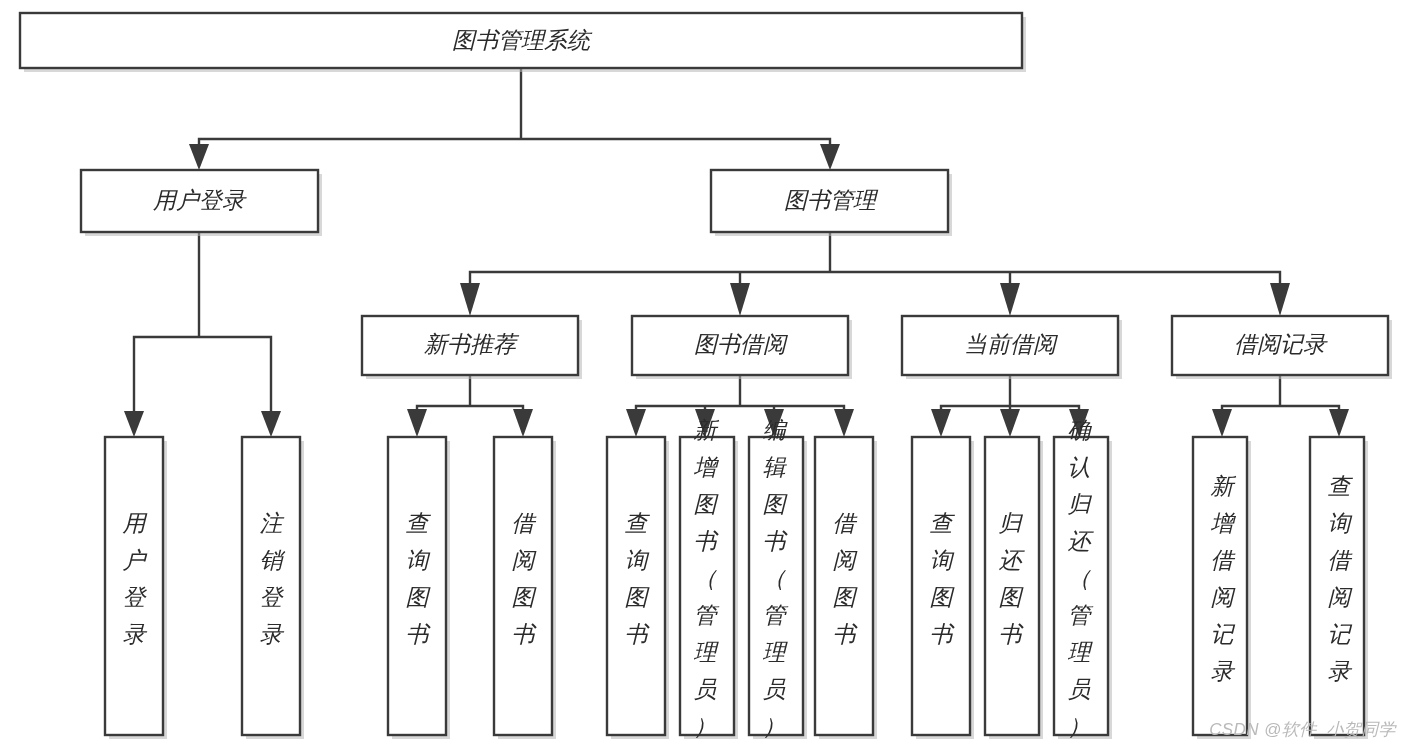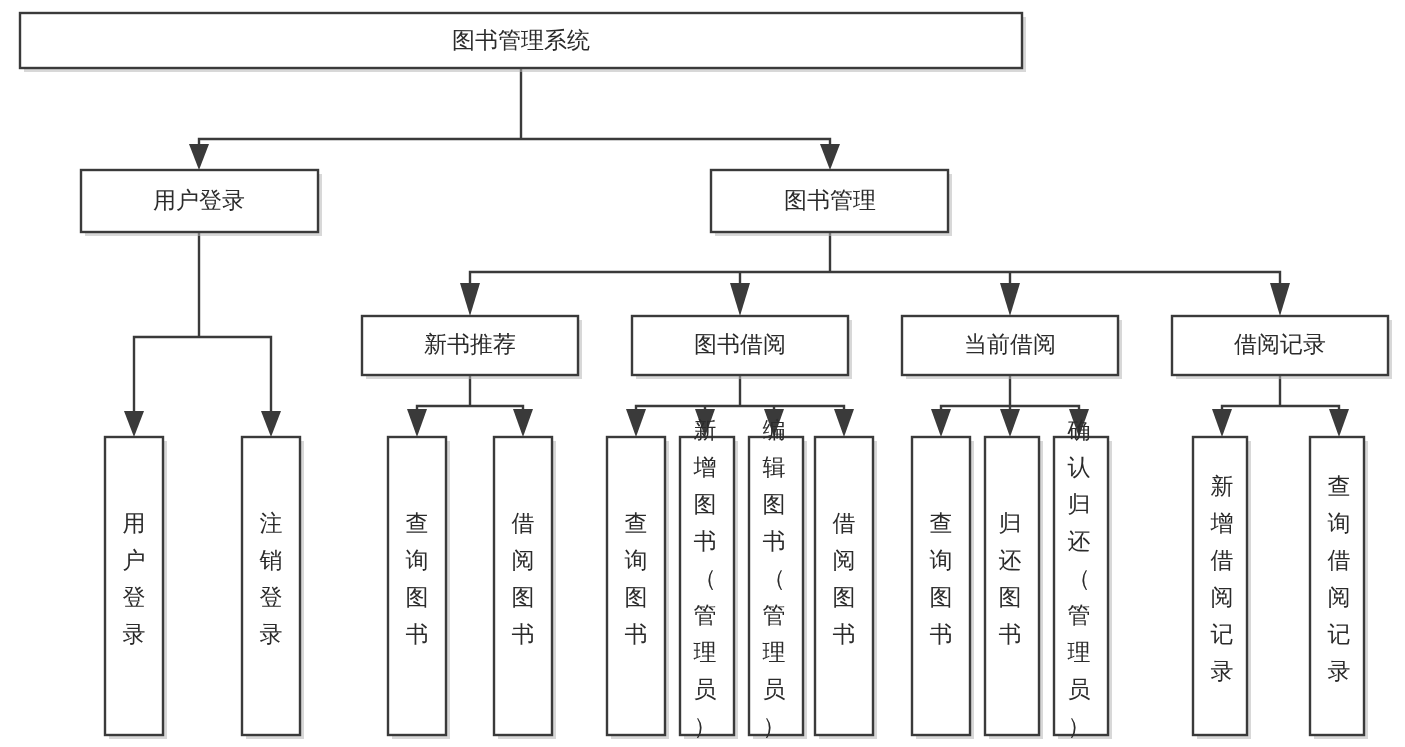--- a/index.html
+++ b/index.html
@@ -13,20 +13,21 @@
     font-family: "Liberation Sans", "DejaVu Sans", sans-serif;
     position: relative;
     overflow: hidden;
   }
   #diagram-root {
     position: absolute;
     left: 0;
     top: 0;
     width: 1405px;
     height: 747px;
+    font-style: italic;
   }
   .node-box {
     fill: #ffffff;
     stroke: #3a3a3a;
     stroke-width: 2.4;
   }
   .node-shadow {
     fill: #b8b8b8;
     opacity: 0.55;
   }
@@ -223,13 +224,14 @@
       <text class="node-label-vertical" x="1222" y="586"><tspan x="1222" y="493.5" text-anchor="middle">新</tspan><tspan x="1222" y="530.5" text-anchor="middle">增</tspan><tspan x="1222" y="567.5" text-anchor="middle">借</tspan><tspan x="1222" y="604.5" text-anchor="middle">阅</tspan><tspan x="1222" y="641.5" text-anchor="middle">记</tspan><tspan x="1222" y="678.5" text-anchor="middle">录</tspan></text>
     </g>
     <g>
       <rect class="node-shadow" x="1314" y="441" width="54" height="298"></rect>
       <rect class="node-box" x="1310" y="437" width="54" height="298"></rect>
       <text class="node-label-vertical" x="1339" y="586"><tspan x="1339" y="493.5" text-anchor="middle">查</tspan><tspan x="1339" y="530.5" text-anchor="middle">询</tspan><tspan x="1339" y="567.5" text-anchor="middle">借</tspan><tspan x="1339" y="604.5" text-anchor="middle">阅</tspan><tspan x="1339" y="641.5" text-anchor="middle">记</tspan><tspan x="1339" y="678.5" text-anchor="middle">录</tspan></text>
     </g>
 
   </svg>
 
+  <div class="watermark">CSDN @软件_小贺同学</div>
 </div>
 
 </body></html>

